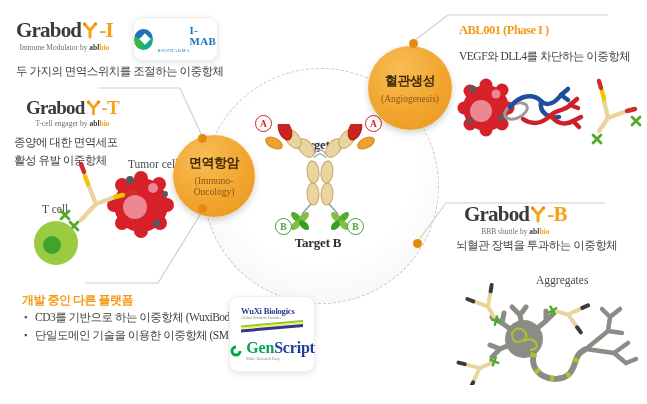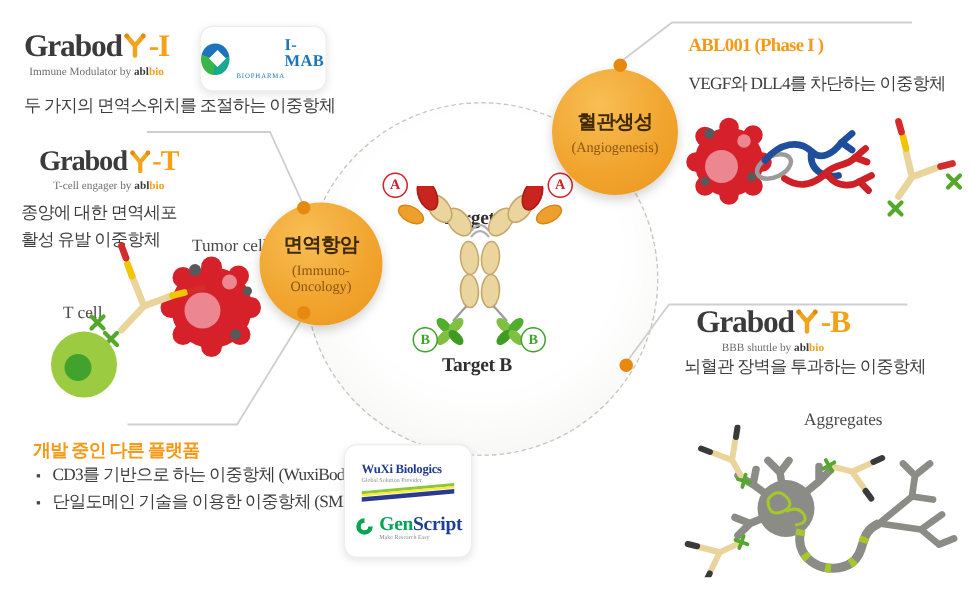--- a/index.html
+++ b/index.html
@@ -57,21 +57,21 @@
   .imab-name { font-size:11px; font-weight:800; color:#1B75BB; letter-spacing:.3px;padding-left:32px; }
   .imab-sub { font-size:4.5px; color:#1B75BB; letter-spacing:.6px; margin-top:1.5px; }
 
   .partners-card { left:229px; top:296px; width:84px; height:74px; display:flex; flex-direction:column;
     align-items:center; justify-content:center; gap:7px; }
   .wuxi { display:flex; flex-direction:column; align-items:flex-start; line-height:1;justify-content:flex-end; }
   .wuxi-name { font-size:8.5px; font-weight:800; color:#203C8F; letter-spacing:-0.2px; }
   .wuxi-tag { font-size:4px; color:#8a8a8a; margin-top:1px; }
   .gens { display:flex; align-items:center; gap:3px; }
   .gens-text { display:flex; flex-direction:column; line-height:1; }
-  .gens-name { font-size:13px; font-weight:800; letter-spacing:-0.2px; }
+  .gens-name { font-size:16px; font-weight:800; letter-spacing:-0.2px; }
   .gens-name .g1 { color:#00A651; } .gens-name .g2 { color:#1C3E94; }
   .gens-tag { font-size:4px; color:#8a8a8a; margin-top:1px; }
 
   .bullets { position:absolute; left:24px; top:309px; margin:0; padding:0; list-style:none; z-index:2; }
   .bullets li { position:relative; padding-left:11px; font-size:11.5px; color:#3d3d3d;
     letter-spacing:-0.5px; line-height:17.5px; }
   .bullets li:before { content:"▪"; position:absolute; left:0; top:0; font-size:9px; color:#4a4a4a; }
 </style>
 </head>
 <body>

